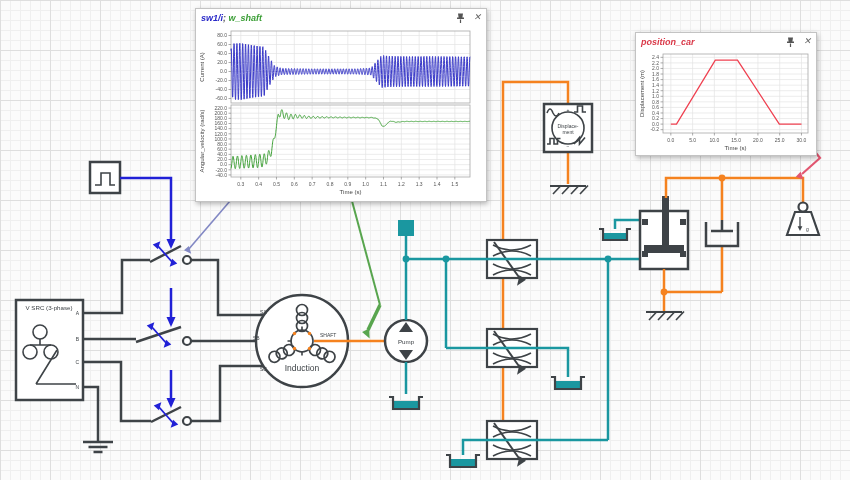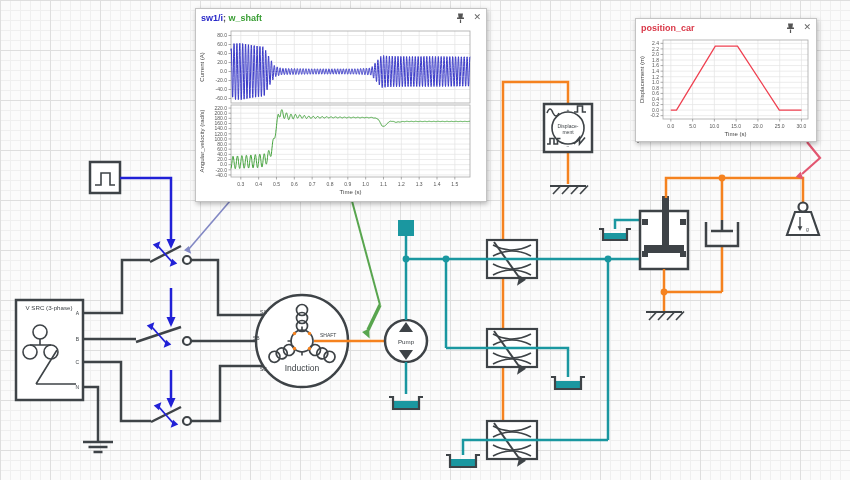--- a/index.html
+++ b/index.html
@@ -26,21 +26,21 @@
   .fill-e{fill:var(--c-electric);stroke:none;}
   .fill-t{fill:var(--c-hydraulic_teal);stroke:none;}
   .fill-o{fill:var(--c-mechanical_orange);stroke:none;}
   .fill-b{fill:var(--c-signal_blue);stroke:none;}
   .lbl{fill:var(--c-electric);font-size:5px;}
   .lbl6{fill:var(--c-electric);font-size:6.2px;}
   .lbl8{fill:var(--c-electric);font-size:8.5px;}
   .coil circle{fill:none;stroke:var(--c-electric);stroke-width:1.7;}
   .win{position:absolute;background:#ffffff;border:1px solid #c3c3c3;
        box-shadow:1px 2px 5px rgba(0,0,0,.28);}
-  .titlebar{height:15px;display:flex;align-items:center;padding:1px 5px 0 5px;}
+  .titlebar{height:15px;display:flex;align-items:center;padding:1px 5px 0 5px;font-style:italic;}
   .titlebar .ttl{font-size:9px;font-weight:600;flex:1;white-space:pre;}
   .winbtns{display:flex;align-items:center;gap:7px;}
   .closex{font-size:9px;color:#666;line-height:9px;cursor:default;}
   .tick{font-size:5px;fill:#555;}
   .axlbl{font-size:6px;fill:#444;}
 </style>
 </head>
 <body>
 
 <div id="stage">
@@ -419,21 +419,21 @@
         <line x1="241.0037313432836" y1="152" x2="241.0037313432836" y2="154.5" stroke="#888" stroke-width="0.7"></line>
         <text x="241.0037313432836" y="161" text-anchor="middle" class="tick">1.4</text>
         <line x1="258.83955223880594" y1="152" x2="258.83955223880594" y2="154.5" stroke="#888" stroke-width="0.7"></line>
         <text x="258.83955223880594" y="161" text-anchor="middle" class="tick">1.5</text>
         <text x="154.5" y="169" text-anchor="middle" class="axlbl">Time (s)</text>
         <text x="8" y="116" text-anchor="middle" class="axlbl" transform="rotate(-90 8 116)">Angular_velocity (rad/s)</text>
         <polyline points="35.0,143.5 35.2,142.9 35.3,142.0 35.5,141.0 35.6,139.7 35.8,138.4 36.0,137.0 36.1,135.6 36.3,134.3 36.4,133.2 36.6,132.3 36.8,131.7 36.9,131.3 37.1,131.3 37.2,131.6 37.4,132.1 37.5,133.0 37.7,134.0 37.9,135.3 38.0,136.6 38.2,138.0 38.3,139.4 38.5,140.6 38.7,141.7 38.8,142.6 39.0,143.2 39.1,143.6 39.3,143.6 39.5,143.3 39.6,142.7 39.8,141.8 39.9,140.7 40.1,139.5 40.3,138.1 40.4,136.7 40.6,135.3 40.7,134.0 40.9,132.9 41.1,132.0 41.2,131.4 41.4,131.0 41.5,131.0 41.7,131.3 41.9,131.8 42.0,132.7 42.2,133.8 42.3,135.0 42.5,136.4 42.6,137.8 42.8,139.1 43.0,140.4 43.1,141.5 43.3,142.4 43.4,143.1 43.6,143.4 43.8,143.4 43.9,143.1 44.1,142.5 44.2,141.6 44.4,140.5 44.6,139.2 44.7,137.9 44.9,136.4 45.0,135.0 45.2,133.7 45.4,132.6 45.5,131.7 45.7,131.0 45.8,130.7 46.0,130.7 46.2,131.0 46.3,131.5 46.5,132.4 46.6,133.5 46.8,134.8 47.0,136.1 47.1,137.6 47.3,138.9 47.4,140.2 47.6,141.3 47.7,142.2 47.9,142.9 48.1,143.2 48.2,143.2 48.4,142.9 48.5,142.3 48.7,141.4 48.9,140.3 49.0,139.0 49.2,137.6 49.3,136.2 49.5,134.7 49.7,133.4 49.8,132.3 50.0,131.4 50.1,130.7 50.3,130.4 50.5,130.3 50.6,130.6 50.8,131.2 50.9,132.1 51.1,133.2 51.3,134.5 51.4,135.9 51.6,137.3 51.7,138.7 51.9,140.0 52.0,141.2 52.2,142.1 52.4,142.7 52.5,143.0 52.7,143.0 52.8,142.7 53.0,142.1 53.2,141.2 53.3,140.1 53.5,138.8 53.6,137.3 53.8,135.9 54.0,134.5 54.1,133.1 54.3,132.0 54.4,131.0 54.6,130.4 54.8,130.0 54.9,130.0 55.1,130.3 55.2,130.9 55.4,131.8 55.6,133.0 55.7,134.3 55.9,135.7 56.0,137.1 56.2,138.5 56.4,139.8 56.5,141.0 56.7,141.9 56.8,142.5 57.0,142.9 57.1,142.9 57.3,142.5 57.5,141.9 57.6,141.0 57.8,139.8 57.9,138.5 58.1,137.1 58.3,135.6 58.4,134.2 58.6,132.8 58.7,131.7 58.9,130.7 59.1,130.1 59.2,129.7 59.4,129.7 59.5,130.0 59.7,130.6 59.9,131.5 60.0,132.7 60.2,134.0 60.3,135.4 60.5,136.9 60.7,138.3 60.8,139.7 61.0,140.8 61.1,141.7 61.3,142.4 61.4,142.7 61.6,142.7 61.8,142.4 61.9,141.7 62.1,140.8 62.2,139.6 62.4,138.3 62.6,136.8 62.7,135.3 62.9,133.8 63.0,132.4 63.2,131.3 63.4,130.3 63.5,129.6 63.7,129.2 63.8,129.2 64.0,129.5 64.2,130.1 64.3,131.0 64.5,132.1 64.6,133.4 64.8,134.8 65.0,136.3 65.1,137.7 65.3,139.0 65.4,140.2 65.6,141.1 65.8,141.7 65.9,142.0 66.1,142.0 66.2,141.6 66.4,140.9 66.5,139.9 66.7,138.7 66.9,137.3 67.0,135.8 67.2,134.3 67.3,132.9 67.5,131.6 67.7,130.5 67.8,129.7 68.0,129.1 68.1,128.8 68.3,128.8 68.5,129.1 68.6,129.7 68.8,130.5 68.9,131.6 69.1,132.7 69.3,134.0 69.4,135.3 69.6,136.5 69.7,137.6 69.9,138.3 70.1,138.9 70.2,139.1 70.4,139.1 70.5,138.8 70.7,138.3 70.8,137.5 71.0,136.5 71.2,135.3 71.3,134.0 71.5,132.6 71.6,131.2 71.8,129.9 72.0,128.7 72.1,127.6 72.3,126.7 72.4,126.1 72.6,125.6 72.8,125.5 72.9,125.5 73.1,125.8 73.2,126.3 73.4,126.9 73.6,127.6 73.7,128.4 73.9,129.1 74.0,129.9 74.2,130.5 74.4,131.0 74.5,131.3 74.7,131.5 74.8,131.4 75.0,131.1 75.2,130.6 75.3,129.4 75.5,128.1 75.6,126.7 75.8,125.2 75.9,123.7 76.1,122.1 76.3,120.6 76.4,119.2 76.6,117.9 76.7,116.7 76.9,115.7 77.1,114.9 77.2,114.3 77.4,113.8 77.5,113.5 77.7,113.3 77.9,113.2 78.0,113.2 78.2,113.3 78.3,113.3 78.5,113.3 78.7,113.2 78.8,112.9 79.0,112.3 79.1,111.7 79.3,110.8 79.5,109.9 79.6,108.7 79.8,107.5 79.9,106.2 80.1,104.7 80.3,103.3 80.4,101.8 80.6,100.3 80.7,98.8 80.9,97.3 81.0,95.9 81.2,94.5 81.4,93.3 81.5,92.2 81.7,91.3 81.8,90.4 82.0,89.8 82.2,89.3 82.3,89.1 82.5,89.5 82.6,89.9 82.8,90.4 83.0,90.9 83.1,91.4 83.3,91.8 83.4,92.0 83.6,92.2 83.8,92.1 83.9,92.0 84.1,91.6 84.2,91.0 84.4,90.2 84.6,89.4 84.7,88.4 84.9,87.4 85.0,86.6 85.2,86.0 85.3,85.5 85.5,85.1 85.7,84.8 85.8,84.7 86.0,84.7 86.1,84.9 86.3,85.3 86.5,85.8 86.6,86.5 86.8,87.3 86.9,88.2 87.1,89.1 87.3,90.1 87.4,91.0 87.6,91.8 87.7,92.5 87.9,93.0 88.1,93.3 88.2,93.5 88.4,93.5 88.5,93.4 88.7,93.1 88.9,92.7 89.0,92.2 89.2,91.6 89.3,90.9 89.5,90.2 89.7,89.6 89.8,89.0 90.0,88.5 90.1,88.2 90.3,87.9 90.4,87.9 90.6,87.9 90.8,88.2 90.9,88.5 91.1,89.1 91.2,89.7 91.4,90.4 91.6,91.1 91.7,91.8 91.9,92.5 92.0,93.2 92.2,93.7 92.4,94.1 92.5,94.5 92.7,94.6 92.8,94.6 93.0,94.5 93.2,94.2 93.3,93.8 93.5,93.2 93.6,92.7 93.8,92.0 94.0,91.4 94.1,90.8 94.3,90.3 94.4,89.8 94.6,89.4 94.8,89.2 94.9,89.1 95.1,89.1 95.2,89.3 95.4,89.5 95.5,89.9 95.7,90.4 95.9,90.9 96.0,91.4 96.2,92.0 96.3,92.5 96.5,93.0 96.7,93.4 96.8,93.7 97.0,93.9 97.1,93.9 97.3,93.9 97.5,93.8 97.6,93.5 97.8,93.1 97.9,92.7 98.1,92.2 98.3,91.7 98.4,91.2 98.6,90.7 98.7,90.3 98.9,89.9 99.1,89.6 99.2,89.4 99.4,89.4 99.5,89.4 99.7,89.5 99.8,89.7 100.0,90.0 100.2,90.4 100.3,90.8 100.5,91.2 100.6,91.7 100.8,92.1 101.0,92.4 101.1,92.7 101.3,93.0 101.4,93.1 101.6,93.2 101.8,93.1 101.9,93.0 102.1,92.8 102.2,92.6 102.4,92.3 102.6,91.9 102.7,91.5 102.9,91.2 103.0,90.8 103.2,90.5 103.4,90.2 103.5,90.0 103.7,89.9 103.8,89.8 104.0,89.8 104.2,90.0 104.3,90.2 104.5,90.4 104.6,90.7 104.8,91.1 104.9,91.5 105.1,91.9 105.3,92.2 105.4,92.6 105.6,92.8 105.7,93.1 105.9,93.2 106.1,93.3 106.2,93.3 106.4,93.2 106.5,93.0 106.7,92.8 106.9,92.6 107.0,92.3 107.2,91.9 107.3,91.6 107.5,91.3 107.7,91.0 107.8,90.8 108.0,90.6 108.1,90.5 108.3,90.5 108.5,90.5 108.6,90.6 108.8,90.8 108.9,91.0 109.1,91.3 109.2,91.6 109.4,91.9 109.6,92.3 109.7,92.6 109.9,92.8 110.0,93.1 110.2,93.3 110.4,93.4 110.5,93.5 110.7,93.5 110.8,93.4 111.0,93.3 111.2,93.1 111.3,92.9 111.5,92.6 111.6,92.3 111.8,92.1 112.0,91.8 112.1,91.6 112.3,91.4 112.4,91.3 112.6,91.2 112.8,91.1 112.9,91.2 113.1,91.2 113.2,91.4 113.4,91.5 113.6,91.8 113.7,92.0 113.9,92.3 114.0,92.5 114.2,92.8 114.3,93.0 114.5,93.2 114.7,93.3 114.8,93.4 115.0,93.4 115.1,93.4 115.3,93.3 115.5,93.2 115.6,93.1 115.8,92.9 115.9,92.6 116.1,92.4 116.3,92.2 116.4,92.0 116.6,91.8 116.7,91.6 116.9,91.5 117.1,91.4 117.2,91.3 117.4,91.4 117.5,91.4 117.7,91.5 117.9,91.7 118.0,91.9 118.2,92.1 118.3,92.3 118.5,92.5 118.7,92.7 118.8,92.9 119.0,93.0 119.1,93.2 119.3,93.2 119.4,93.3 119.6,93.3 119.8,93.2 119.9,93.1 120.1,93.0 120.2,92.8 120.4,92.6 120.6,92.4 120.7,92.2 120.9,92.0 121.0,91.8 121.2,91.7 121.4,91.6 121.5,91.5 121.7,91.5 121.8,91.5 122.0,91.5 122.2,91.6 122.3,91.8 122.5,91.9 122.6,92.1 122.8,92.3 123.0,92.5 123.1,92.7 123.3,92.8 123.4,92.9 123.6,93.1 123.7,93.1 123.9,93.1 124.1,93.1 124.2,93.1 124.4,93.0 124.5,92.9 124.7,92.7 124.9,92.6 125.0,92.4 125.2,92.2 125.3,92.1 125.5,91.9 125.7,91.8 125.8,91.7 126.0,91.6 126.1,91.6 126.3,91.6 126.5,91.7 126.6,91.8 126.8,91.9 126.9,92.0 127.1,92.1 127.3,92.3 127.4,92.5 127.6,92.6 127.7,92.8 127.9,92.9 128.1,93.0 128.2,93.0 128.4,93.0 128.5,93.0 128.7,93.0 128.8,92.9 129.0,92.8 129.2,92.7 129.3,92.5 129.5,92.4 129.6,92.3 129.8,92.1 130.0,92.0 130.1,91.9 130.3,91.8 130.4,91.8 130.6,91.8 130.8,91.8 130.9,91.8 131.1,91.9 131.2,92.0 131.4,92.1 131.6,92.2 131.7,92.3 131.9,92.5 132.0,92.6 132.2,92.7 132.4,92.8 132.5,92.9 132.7,92.9 132.8,92.9 133.0,92.9 133.1,92.9 133.3,92.8 133.5,92.7 133.6,92.6 133.8,92.5 133.9,92.4 134.1,92.3 134.3,92.2 134.4,92.1 134.6,92.0 134.7,91.9 134.9,91.9 135.1,91.9 135.2,91.9 135.4,91.9 135.5,92.0 135.7,92.1 135.9,92.2 136.0,92.3 136.2,92.4 136.3,92.5 136.5,92.6 136.7,92.7 136.8,92.8 137.0,92.8 137.1,92.9 137.3,92.9 137.5,92.9 137.6,92.9 137.8,92.8 137.9,92.7 138.1,92.6 138.2,92.5 138.4,92.4 138.6,92.3 138.7,92.2 138.9,92.1 139.0,92.1 139.2,92.0 139.4,92.0 139.5,91.9 139.7,91.9 139.8,92.0 140.0,92.0 140.2,92.1 140.3,92.2 140.5,92.3 140.6,92.4 140.8,92.5 141.0,92.6 141.1,92.7 141.3,92.8 141.4,92.8 141.6,92.9 141.8,92.9 141.9,92.9 142.1,92.8 142.2,92.8 142.4,92.7 142.6,92.6 142.7,92.6 142.9,92.5 143.0,92.4 143.2,92.3 143.3,92.2 143.5,92.1 143.7,92.0 143.8,92.0 144.0,92.0 144.1,92.0 144.3,92.0 144.5,92.1 144.6,92.1 144.8,92.2 144.9,92.3 145.1,92.4 145.3,92.5 145.4,92.6 145.6,92.7 145.7,92.8 145.9,92.8 146.1,92.9 146.2,92.9 146.4,92.9 146.5,92.8 146.7,92.8 146.9,92.7 147.0,92.7 147.2,92.6 147.3,92.5 147.5,92.4 147.6,92.3 147.8,92.2 148.0,92.1 148.1,92.1 148.3,92.1 148.4,92.0 148.6,92.1 148.8,92.1 148.9,92.1 149.1,92.2 149.2,92.3 149.4,92.4 149.6,92.4 149.7,92.5 149.9,92.6 150.0,92.7 150.2,92.8 150.4,92.8 150.5,92.8 150.7,92.9 150.8,92.9 151.0,92.8 151.2,92.8 151.3,92.7 151.5,92.7 151.6,92.6 151.8,92.5 152.0,92.4 152.1,92.3 152.3,92.3 152.4,92.2 152.6,92.1 152.7,92.1 152.9,92.1 153.1,92.1 153.2,92.1 153.4,92.2 153.5,92.2 153.7,92.3 153.9,92.4 154.0,92.5 154.2,92.6 154.3,92.6 154.5,92.7 154.7,92.8 154.8,92.8 155.0,92.8 155.1,92.9 155.3,92.8 155.5,92.8 155.6,92.8 155.8,92.7 155.9,92.7 156.1,92.6 156.3,92.5 156.4,92.4 156.6,92.4 156.7,92.3 156.9,92.2 157.0,92.2 157.2,92.2 157.4,92.2 157.5,92.2 157.7,92.2 157.8,92.2 158.0,92.3 158.2,92.3 158.3,92.4 158.5,92.5 158.6,92.6 158.8,92.6 159.0,92.7 159.1,92.8 159.3,92.8 159.4,92.8 159.6,92.8 159.8,92.8 159.9,92.8 160.1,92.8 160.2,92.7 160.4,92.7 160.6,92.6 160.7,92.5 160.9,92.5 161.0,92.4 161.2,92.3 161.4,92.3 161.5,92.2 161.7,92.2 161.8,92.2 162.0,92.2 162.1,92.2 162.3,92.3 162.5,92.3 162.6,92.4 162.8,92.5 162.9,92.5 163.1,92.6 163.3,92.7 163.4,92.7 163.6,92.8 163.7,92.8 163.9,92.8 164.1,92.8 164.2,92.8 164.4,92.8 164.5,92.8 164.7,92.7 164.9,92.7 165.0,92.6 165.2,92.6 165.3,92.5 165.5,92.4 165.7,92.4 165.8,92.3 166.0,92.3 166.1,92.3 166.3,92.3 166.5,92.3 166.6,92.3 166.8,92.3 166.9,92.4 167.1,92.4 167.2,92.5 167.4,92.5 167.6,92.6 167.7,92.7 167.9,92.7 168.0,92.8 168.2,92.8 168.4,92.8 168.5,92.8 168.7,92.8 168.8,92.8 169.0,92.8 169.2,92.7 169.3,92.7 169.5,92.6 169.6,92.6 169.8,92.5 170.0,92.5 170.1,92.4 170.3,92.4 170.4,92.3 170.6,92.3 170.8,92.3 170.9,92.3 171.1,92.3 171.2,92.4 171.4,92.4 171.5,92.5 171.7,92.5 171.9,92.6 172.0,92.6 172.2,92.7 172.3,92.7 172.5,92.8 172.7,92.8 172.8,92.8 173.0,92.8 173.1,92.8 173.3,92.8 173.5,92.8 173.6,92.7 173.8,92.7 173.9,92.6 174.1,92.6 174.3,92.5 174.4,92.5 174.6,92.4 174.7,92.4 174.9,92.4 175.1,92.3 175.2,92.3 175.4,92.3 175.5,92.4 175.7,92.4 175.9,92.4 176.0,92.5 176.2,92.5 176.3,92.6 176.5,92.6 176.6,92.7 176.8,92.8 177.0,92.8 177.1,92.9 177.3,93.0 177.4,93.0 177.6,93.0 177.8,93.1 177.9,93.1 178.1,93.1 178.2,93.1 178.4,93.0 178.6,93.0 178.7,93.0 178.9,93.0 179.0,93.0 179.2,93.0 179.4,93.0 179.5,93.0 179.7,93.0 179.8,93.1 180.0,93.1 180.2,93.2 180.3,93.3 180.5,93.4 180.6,93.5 180.8,93.6 180.9,93.6 181.1,93.7 181.3,93.8 181.4,93.9 181.6,94.0 181.7,94.0 181.9,94.1 182.1,94.1 182.2,94.3 182.4,94.5 182.5,94.8 182.7,95.0 182.9,95.3 183.0,95.5 183.2,95.8 183.3,96.0 183.5,96.3 183.7,96.5 183.8,96.8 184.0,97.1 184.1,97.4 184.3,97.7 184.5,98.0 184.6,98.3 184.8,98.7 184.9,99.0 185.1,99.4 185.3,99.7 185.4,100.1 185.6,100.4 185.7,100.7 185.9,100.8 186.0,100.9 186.2,101.0 186.4,101.1 186.5,101.1 186.7,101.2 186.8,101.2 187.0,101.2 187.2,101.2 187.3,101.2 187.5,101.3 187.6,101.3 187.8,101.3 188.0,101.3 188.1,101.3 188.3,101.3 188.4,101.3 188.6,101.1 188.8,100.9 188.9,100.8 189.1,100.6 189.2,100.5 189.4,100.3 189.6,100.2 189.7,100.1 189.9,99.9 190.0,99.8 190.2,99.7 190.3,99.5 190.5,99.4 190.7,99.2 190.8,99.0 191.0,98.8 191.1,98.7 191.3,98.5 191.5,98.4 191.6,98.2 191.8,98.0 191.9,97.9 192.1,97.7 192.3,97.6 192.4,97.4 192.6,97.2 192.7,97.1 192.9,97.0 193.1,96.8 193.2,96.7 193.4,96.6 193.5,96.6 193.7,96.5 193.9,96.4 194.0,96.3 194.2,96.3 194.3,96.2 194.5,96.1 194.7,96.1 194.8,96.2 195.0,96.2 195.1,96.3 195.3,96.3 195.4,96.4 195.6,96.4 195.8,96.4 195.9,96.4 196.1,96.4 196.2,96.4 196.4,96.4 196.6,96.4 196.7,96.4 196.9,96.3 197.0,96.3 197.2,96.4 197.4,96.4 197.5,96.4 197.7,96.5 197.8,96.5 198.0,96.6 198.2,96.6 198.3,96.7 198.5,96.8 198.6,96.9 198.8,97.0 199.0,97.1 199.1,97.2 199.3,97.2 199.4,97.3 199.6,97.3 199.8,97.4 199.9,97.4 200.1,97.4 200.2,97.4 200.4,97.3 200.5,97.3 200.7,97.2 200.9,97.2 201.0,97.1 201.2,97.0 201.3,97.0 201.5,96.9 201.7,96.9 201.8,96.9 202.0,96.8 202.1,96.8 202.3,96.8 202.5,96.8 202.6,96.9 202.8,96.9 202.9,96.9 203.1,97.0 203.3,97.0 203.4,97.0 203.6,97.1 203.7,97.1 203.9,97.1 204.1,97.1 204.2,97.1 204.4,97.1 204.5,97.0 204.7,97.0 204.8,96.9 205.0,96.9 205.2,96.8 205.3,96.8 205.5,96.7 205.6,96.6 205.8,96.6 206.0,96.5 206.1,96.5 206.3,96.5 206.4,96.5 206.6,96.4 206.8,96.5 206.9,96.5 207.1,96.5 207.2,96.5 207.4,96.5 207.6,96.6 207.7,96.6 207.9,96.6 208.0,96.7 208.2,96.7 208.4,96.7 208.5,96.7 208.7,96.7 208.8,96.7 209.0,96.6 209.2,96.6 209.3,96.6 209.5,96.5 209.6,96.5 209.8,96.5 209.9,96.4 210.1,96.4 210.3,96.3 210.4,96.3 210.6,96.3 210.7,96.3 210.9,96.3 211.1,96.3 211.2,96.3 211.4,96.3 211.5,96.3 211.7,96.4 211.9,96.4 212.0,96.5 212.2,96.5 212.3,96.5 212.5,96.6 212.7,96.6 212.8,96.6 213.0,96.7 213.1,96.7 213.3,96.7 213.5,96.6 213.6,96.6 213.8,96.6 213.9,96.5 214.1,96.5 214.3,96.5 214.4,96.4 214.6,96.4 214.7,96.3 214.9,96.3 215.0,96.3 215.2,96.3 215.4,96.3 215.5,96.3 215.7,96.3 215.8,96.3 216.0,96.3 216.2,96.4 216.3,96.4 216.5,96.5 216.6,96.5 216.8,96.5 217.0,96.6 217.1,96.6 217.3,96.6 217.4,96.7 217.6,96.7 217.8,96.6 217.9,96.6 218.1,96.6 218.2,96.6 218.4,96.5 218.6,96.5 218.7,96.5 218.9,96.4 219.0,96.4 219.2,96.3 219.3,96.3 219.5,96.3 219.7,96.3 219.8,96.3 220.0,96.3 220.1,96.3 220.3,96.3 220.5,96.3 220.6,96.4 220.8,96.4 220.9,96.5 221.1,96.5 221.3,96.5 221.4,96.6 221.6,96.6 221.7,96.6 221.9,96.6 222.1,96.6 222.2,96.6 222.4,96.6 222.5,96.6 222.7,96.6 222.9,96.5 223.0,96.5 223.2,96.5 223.3,96.4 223.5,96.4 223.7,96.3 223.8,96.3 224.0,96.3 224.1,96.3 224.3,96.3 224.4,96.3 224.6,96.3 224.8,96.3 224.9,96.3 225.1,96.4 225.2,96.4 225.4,96.5 225.6,96.5 225.7,96.5 225.9,96.6 226.0,96.6 226.2,96.6 226.4,96.6 226.5,96.6 226.7,96.6 226.8,96.6 227.0,96.6 227.2,96.6 227.3,96.5 227.5,96.5 227.6,96.5 227.8,96.4 228.0,96.4 228.1,96.3 228.3,96.3 228.4,96.3 228.6,96.3 228.7,96.3 228.9,96.3 229.1,96.3 229.2,96.3 229.4,96.3 229.5,96.4 229.7,96.4 229.9,96.5 230.0,96.5 230.2,96.5 230.3,96.6 230.5,96.6 230.7,96.6 230.8,96.6 231.0,96.6 231.1,96.6 231.3,96.6 231.5,96.6 231.6,96.6 231.8,96.5 231.9,96.5 232.1,96.5 232.3,96.4 232.4,96.4 232.6,96.3 232.7,96.3 232.9,96.3 233.1,96.3 233.2,96.3 233.4,96.3 233.5,96.3 233.7,96.3 233.8,96.3 234.0,96.4 234.2,96.4 234.3,96.5 234.5,96.5 234.6,96.5 234.8,96.6 235.0,96.6 235.1,96.6 235.3,96.6 235.4,96.6 235.6,96.6 235.8,96.6 235.9,96.6 236.1,96.6 236.2,96.5 236.4,96.5 236.6,96.5 236.7,96.4 236.9,96.4 237.0,96.3 237.2,96.3 237.4,96.3 237.5,96.3 237.7,96.3 237.8,96.3 238.0,96.3 238.2,96.3 238.3,96.4 238.5,96.4 238.6,96.4 238.8,96.5 238.9,96.5 239.1,96.5 239.3,96.6 239.4,96.6 239.6,96.6 239.7,96.6 239.9,96.6 240.1,96.6 240.2,96.6 240.4,96.6 240.5,96.6 240.7,96.5 240.9,96.5 241.0,96.5 241.2,96.4 241.3,96.4 241.5,96.3 241.7,96.3 241.8,96.3 242.0,96.3 242.1,96.3 242.3,96.3 242.5,96.3 242.6,96.3 242.8,96.4 242.9,96.4 243.1,96.4 243.2,96.5 243.4,96.5 243.6,96.5 243.7,96.6 243.9,96.6 244.0,96.6 244.2,96.6 244.4,96.6 244.5,96.6 244.7,96.6 244.8,96.6 245.0,96.6 245.2,96.5 245.3,96.5 245.5,96.5 245.6,96.4 245.8,96.4 246.0,96.4 246.1,96.3 246.3,96.3 246.4,96.3 246.6,96.3 246.8,96.3 246.9,96.3 247.1,96.3 247.2,96.4 247.4,96.4 247.6,96.4 247.7,96.5 247.9,96.5 248.0,96.5 248.2,96.6 248.3,96.6 248.5,96.6 248.7,96.6 248.8,96.6 249.0,96.6 249.1,96.6 249.3,96.6 249.5,96.6 249.6,96.5 249.8,96.5 249.9,96.5 250.1,96.4 250.3,96.4 250.4,96.4 250.6,96.3 250.7,96.3 250.9,96.3 251.1,96.3 251.2,96.3 251.4,96.3 251.5,96.3 251.7,96.4 251.9,96.4 252.0,96.4 252.2,96.5 252.3,96.5 252.5,96.5 252.6,96.6 252.8,96.6 253.0,96.6 253.1,96.6 253.3,96.6 253.4,96.6 253.6,96.6 253.8,96.6 253.9,96.5 254.1,96.5 254.2,96.5 254.4,96.5 254.6,96.4 254.7,96.4 254.9,96.4 255.0,96.3 255.2,96.3 255.4,96.3 255.5,96.3 255.7,96.3 255.8,96.3 256.0,96.3 256.2,96.4 256.3,96.4 256.5,96.4 256.6,96.5 256.8,96.5 257.0,96.5 257.1,96.6 257.3,96.6 257.4,96.6 257.6,96.6 257.7,96.6 257.9,96.6 258.1,96.6 258.2,96.6 258.4,96.5 258.5,96.5 258.7,96.5 258.9,96.5 259.0,96.4 259.2,96.4 259.3,96.4 259.5,96.3 259.7,96.3 259.8,96.3 260.0,96.3 260.1,96.3 260.3,96.3 260.5,96.3 260.6,96.4 260.8,96.4 260.9,96.4 261.1,96.5 261.3,96.5 261.4,96.5 261.6,96.6 261.7,96.6 261.9,96.6 262.0,96.6 262.2,96.6 262.4,96.6 262.5,96.6 262.7,96.6 262.8,96.5 263.0,96.5 263.2,96.5 263.3,96.5 263.5,96.4 263.6,96.4 263.8,96.4 264.0,96.3 264.1,96.3 264.3,96.3 264.4,96.3 264.6,96.3 264.8,96.3 264.9,96.4 265.1,96.4 265.2,96.4 265.4,96.4 265.6,96.5 265.7,96.5 265.9,96.5 266.0,96.5 266.2,96.6 266.4,96.6 266.5,96.6 266.7,96.6 266.8,96.6 267.0,96.6 267.1,96.6 267.3,96.5 267.5,96.5 267.6,96.5 267.8,96.5 267.9,96.4 268.1,96.4 268.3,96.4 268.4,96.3 268.6,96.3 268.7,96.3 268.9,96.3 269.1,96.3 269.2,96.3 269.4,96.4 269.5,96.4 269.7,96.4 269.9,96.4 270.0,96.5 270.2,96.5 270.3,96.5 270.5,96.5 270.7,96.6 270.8,96.6 271.0,96.6 271.1,96.6 271.3,96.6 271.5,96.6 271.6,96.6 271.8,96.5 271.9,96.5 272.1,96.5 272.2,96.5 272.4,96.4 272.6,96.4 272.7,96.4 272.9,96.4 273.0,96.3 273.2,96.3 273.4,96.3 273.5,96.3 273.7,96.3 273.8,96.4 274.0,96.4" fill="none" stroke="#3fa037" stroke-width="1"></polyline>
       </svg>
 </div>
 
-<div class="win" style="left:635px;top:18px;width:180px;height:122px">
+<div class="win" style="left:635px;top:32px;width:180px;height:122px">
   <div class="titlebar">
     <span class="ttl"><span style="color: rgb(217, 56, 72);">position_car</span></span>
     <span class="winbtns">
       <svg width="11" height="12">
             <path d="M3 1.5 h5 l-.6 4 h1.6 v1.5 h-7 v-1.5 h1.6 z" fill="#555"></path>
             <line x1="5.5" y1="7.5" x2="5.5" y2="11" stroke="#555" stroke-width="1.2"></line>
           </svg>
       <span class="closex">✕</span>
     </span>
   </div>

